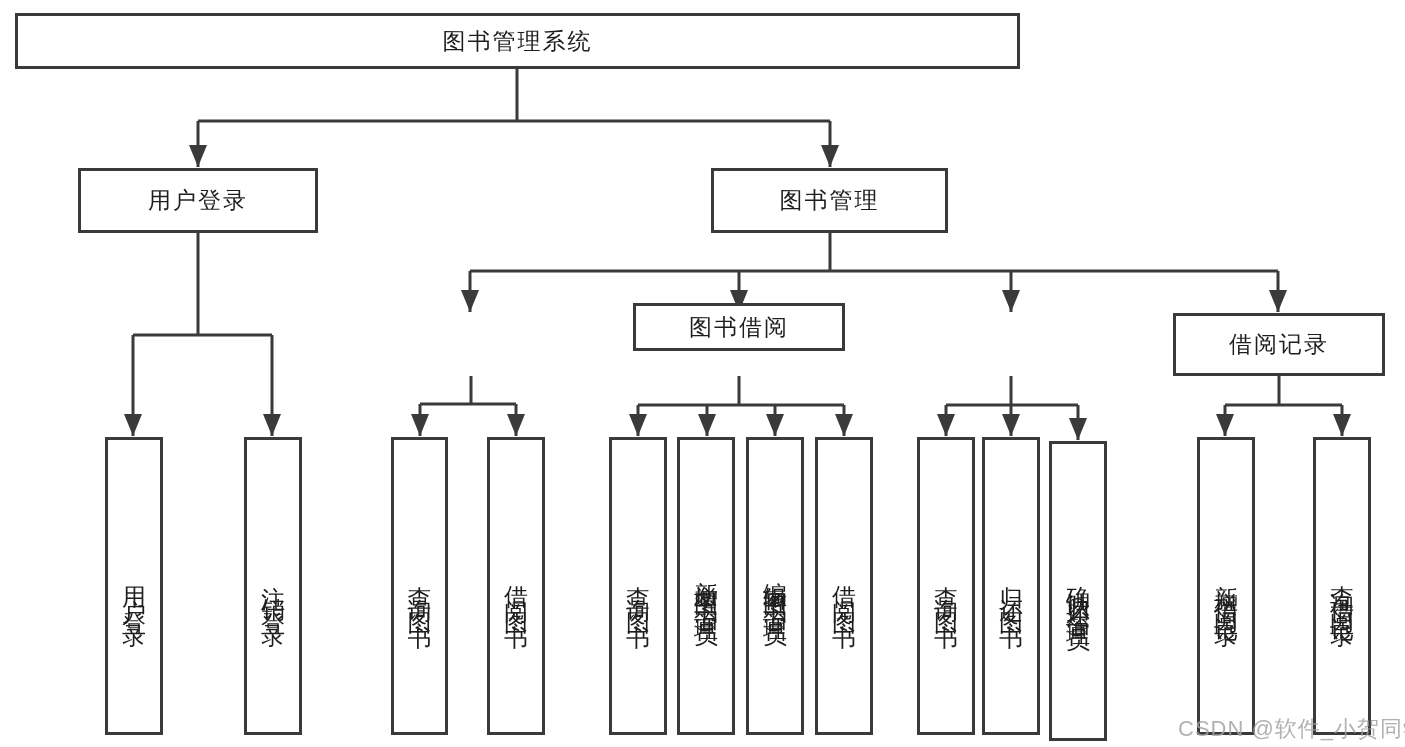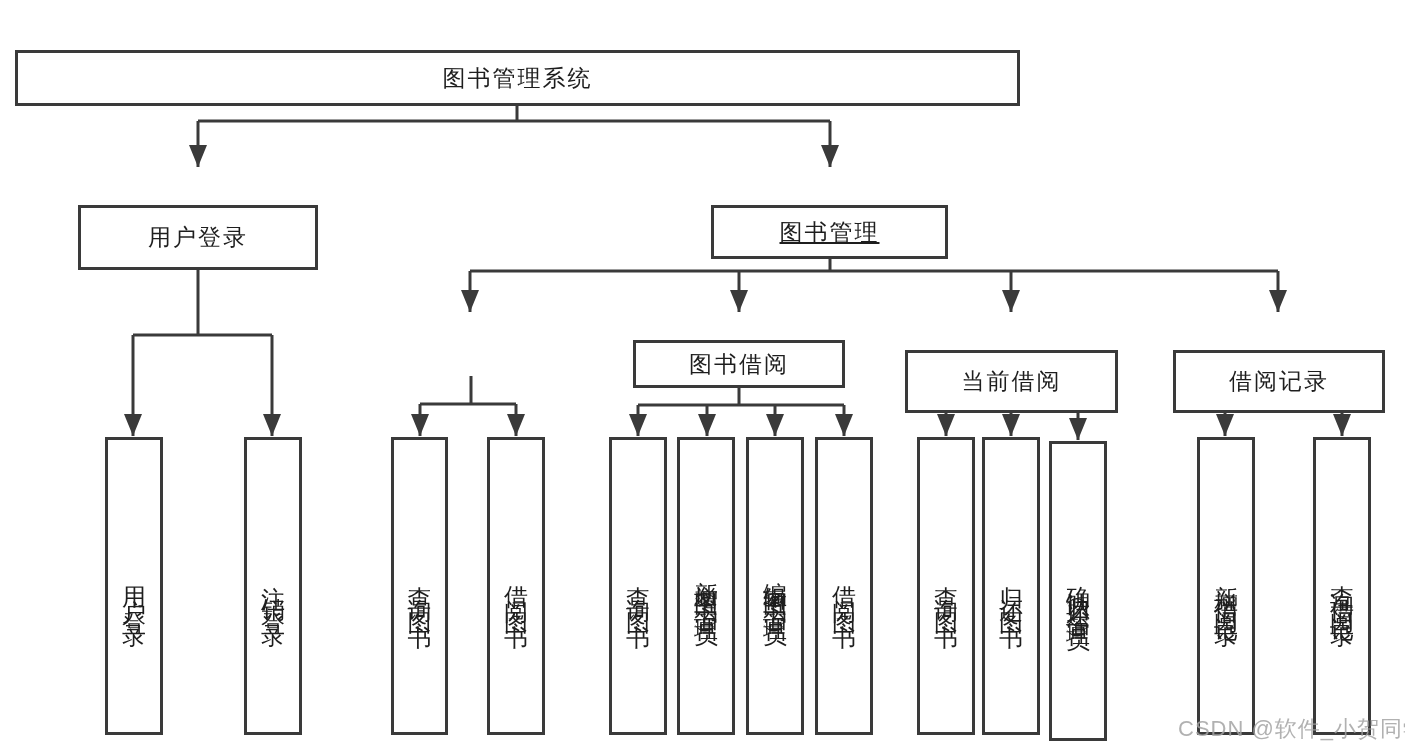--- a/index.html
+++ b/index.html
@@ -26,21 +26,20 @@
     box-sizing: border-box;
     background: #ffffff;
     border: 3px solid #3a3a3a;
     display: flex;
     align-items: center;
     justify-content: center;
     font-size: 23px;
     letter-spacing: 2px;
     color: #1e1e1e;
     white-space: nowrap;
-    margin-top: 37px;
   }
   .vbox {
     position: absolute;
     box-sizing: border-box;
     background: #ffffff;
     border: 3px solid #3a3a3a;
     top: 437px;
     width: 58px;
     height: 298px;
     display: flex;
@@ -55,21 +54,21 @@
     white-space: nowrap;
     line-height: 1;
   }
   .sp-lg .vtext { letter-spacing: 13px; margin-bottom: -13px; }
   .sp-md .vtext { letter-spacing: 8px;  margin-bottom: -8px; }
   .sp-sm .vtext { letter-spacing: 6px;  margin-bottom: -6px; }
 
   
   #root-box        { left: 15px;   top: 13px;  width: 1005px; height: 56px; }
   #user-login-box  { left: 78px;   top: 168px; width: 240px;  height: 65px; }
-  #book-mgmt-box   { left: 711px;  top: 168px; width: 237px;  height: 54px; text-decoration: underline; }
+  #book-mgmt-box   { left: 711px;  top: 168px; width: 237px;  height: 65px; }
   #new-book-box    { left: 363px;  top: 313px; width: 217px;  height: 63px; }
   #book-borrow-box { left: 633px;  top: 303px; width: 212px;  height: 48px; }
   #cur-borrow-box  { left: 905px;  top: 313px; width: 213px;  height: 63px; }
   #records-box     { left: 1173px; top: 313px; width: 212px;  height: 63px; }
 
   #leaf-a1 { left: 105px; }
   #leaf-a2 { left: 244px; }
   #leaf-b1 { left: 391px; width: 57px; }
   #leaf-b2 { left: 487px; }
   #leaf-c1 { left: 609px; }
@@ -149,23 +148,20 @@
   <div id="user-login-box" class="hbox">
     <span>用户登录</span>
   </div>
   <div id="book-mgmt-box" class="hbox">
     <span>图书管理</span>
   </div>
 
   <div id="book-borrow-box" class="hbox">
     <span>图书借阅</span>
   </div>
-  <div id="cur-borrow-box" class="hbox">
-    <span>当前借阅</span>
-  </div>
   <div id="records-box" class="hbox">
     <span>借阅记录</span>
   </div>
 
   <div id="leaf-a1" class="vbox sp-lg">
     <span class="vtext">用户登录</span>
   </div>
   <div id="leaf-a2" class="vbox sp-lg">
     <span class="vtext">注销登录</span>
   </div>

